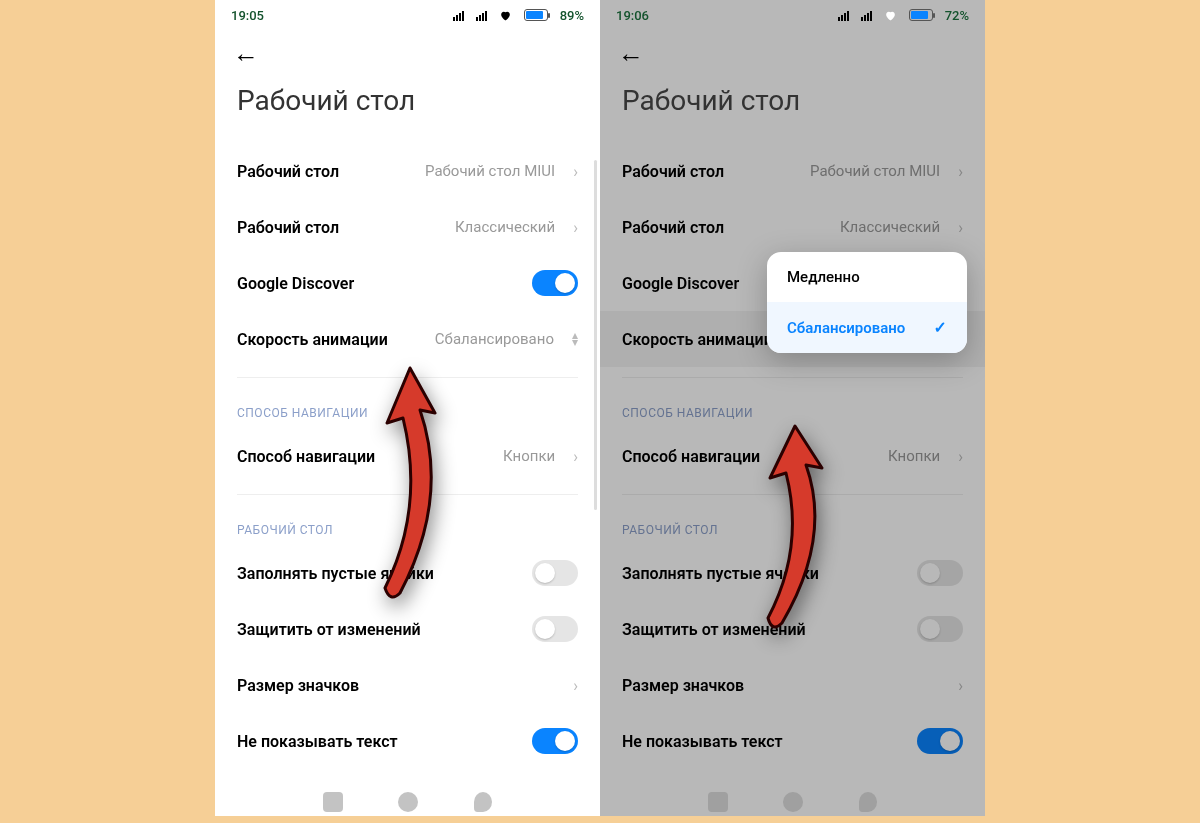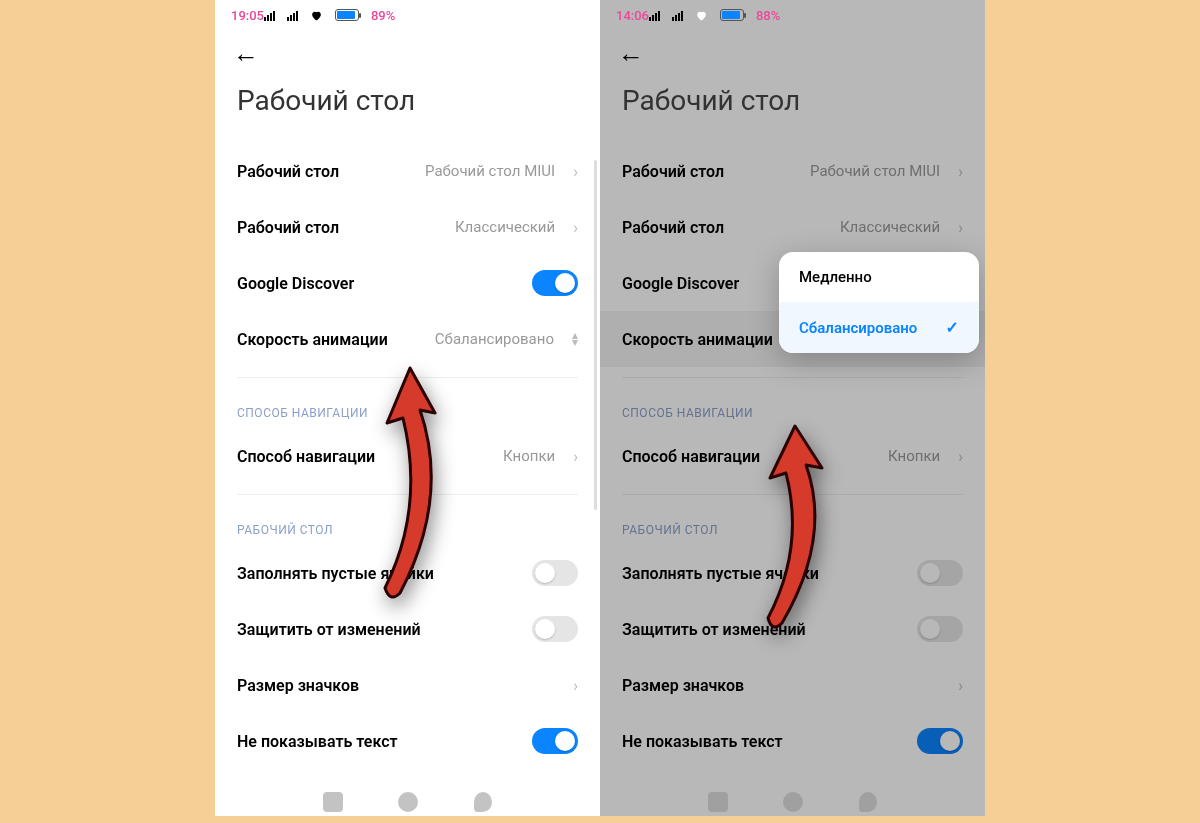--- a/index.html
+++ b/index.html
@@ -28,26 +28,26 @@
     content: "";
     position: absolute;
     inset: 0;
     background: rgba(0,0,0,0.28);
     z-index: 3;
     pointer-events: none;
   }
   .status-bar {
     height: 30px;
     display: flex;
-    justify-content: flex-start;
+    justify-content: space-between;
     align-items: center;
     padding: 0 16px;
     font-size: 13px;
     font-weight: 500;
-    color: #ec4899;
+    color: #14532d;
     position: relative;
     z-index: 5;
   }
   .status-right { display: flex; align-items: center; gap: 12px; }
   .signal-bars { display: flex; align-items: flex-end; gap: 1px; height: 12px; }
   .signal-bars span { width: 2px; background: #000; }
   .signal-bars span:nth-child(1){height:4px}
   .signal-bars span:nth-child(2){height:6px}
   .signal-bars span:nth-child(3){height:8px}
   .signal-bars span:nth-child(4){height:10px}
@@ -93,21 +93,21 @@
     position:absolute; bottom:4px; left:0; right:0;
     display:flex; justify-content:center; gap:55px; z-index:5;
   }
   .nav-pills .pill {
     width:20px; height:20px; background:#888; opacity:0.5;
   }
   .nav-pills .pill.sq { border-radius:4px; }
   .nav-pills .pill.ci { border-radius:50%; }
   .nav-pills .pill.tri { border-radius: 50% 50% 50% 20%; transform: scaleX(0.9); }
   .popup {
-    position:absolute; right:6px; top:252px; width:200px;
+    position:absolute; right:18px; top:252px; width:200px;
     background:#fff; border-radius:14px; z-index:10;
     box-shadow: 0 8px 30px rgba(0,0,0,0.25);
     overflow:hidden;
   }
   .popup-item {
     padding: 16px 20px; font-size:15px; font-weight:500; color:#000;
     display:flex; justify-content:space-between; align-items:center;
   }
   .popup-item.selected { background:#f0f7ff; color:#0a84ff; font-weight:600;}
   .check { color:#0a84ff; font-size:16px; font-weight:700; }
@@ -231,21 +231,21 @@
 
     <div class="nav-pills">
       <div class="pill sq"></div>
       <div class="pill ci"></div>
       <div class="pill tri"></div>
     </div>
   </div>
 
   <div class="phone dimmed">
     <div class="status-bar">
-      <span>14:06</span>
+      <span>19:06</span>
       <div class="status-right">
         <div class="signal-bars">
             <span></span>
             <span></span>
             <span></span>
             <span></span>
           </div>
         <div class="signal-bars">
             <span></span>
             <span></span>
@@ -253,21 +253,21 @@
             <span></span>
           </div>
         <span class="heart-icon">
           <svg viewBox="0 0 24 24">
               <path fill="#fff" d="M12 21s-8-5.3-8-11a5 5 0 0 1 8-4 5 5 0 0 1 8 4c0 5.7-8 11-8 11z"></path>
             </svg>
         </span>
         <span class="battery">
             <span class="battery-fill"></span>
           </span>
-        <span>88%</span>
+        <span>72%</span>
       </div>
     </div>
 
     <div class="back-row"><span class="back-arrow">←</span></div>
     <div class="page-title">Рабочий стол</div>
 
     <div class="list">
       <div class="row">
         <span class="row-label">Рабочий стол</span>
         <span class="row-value">

